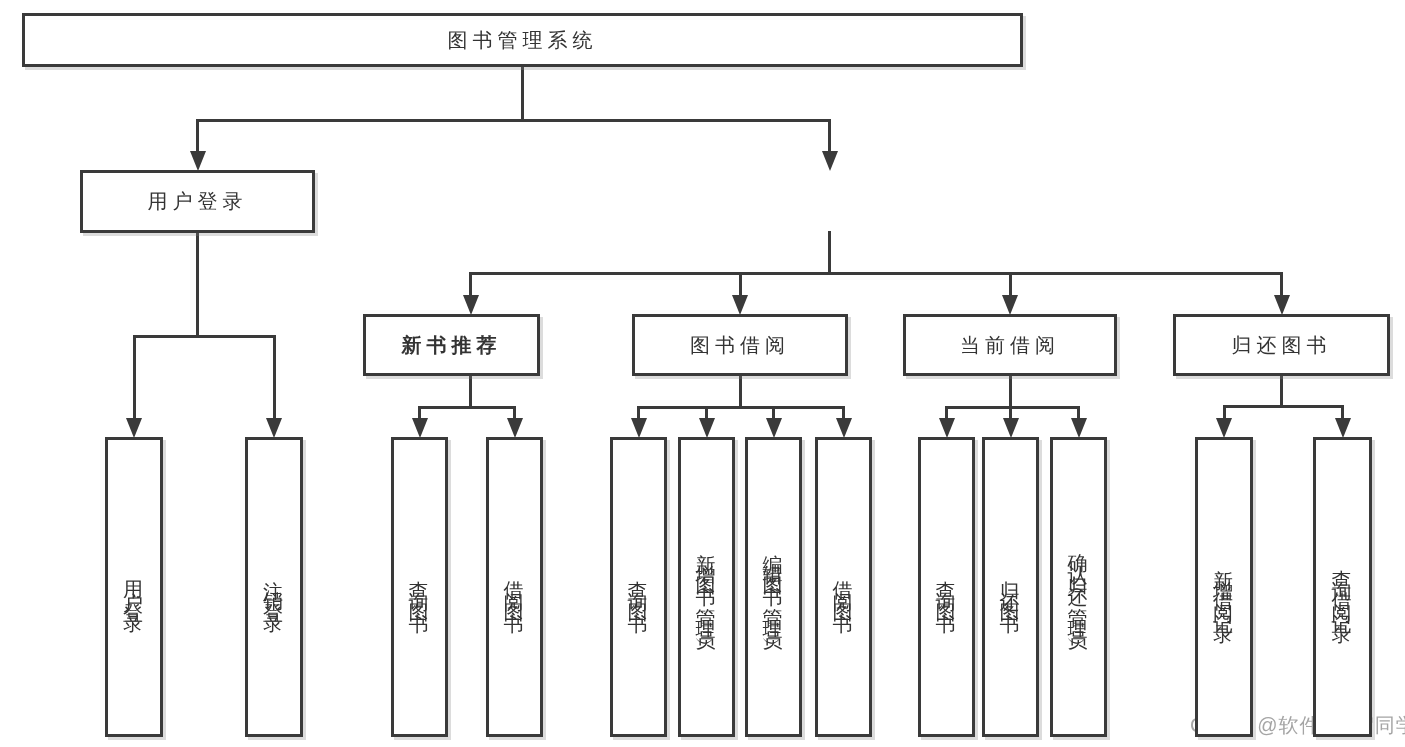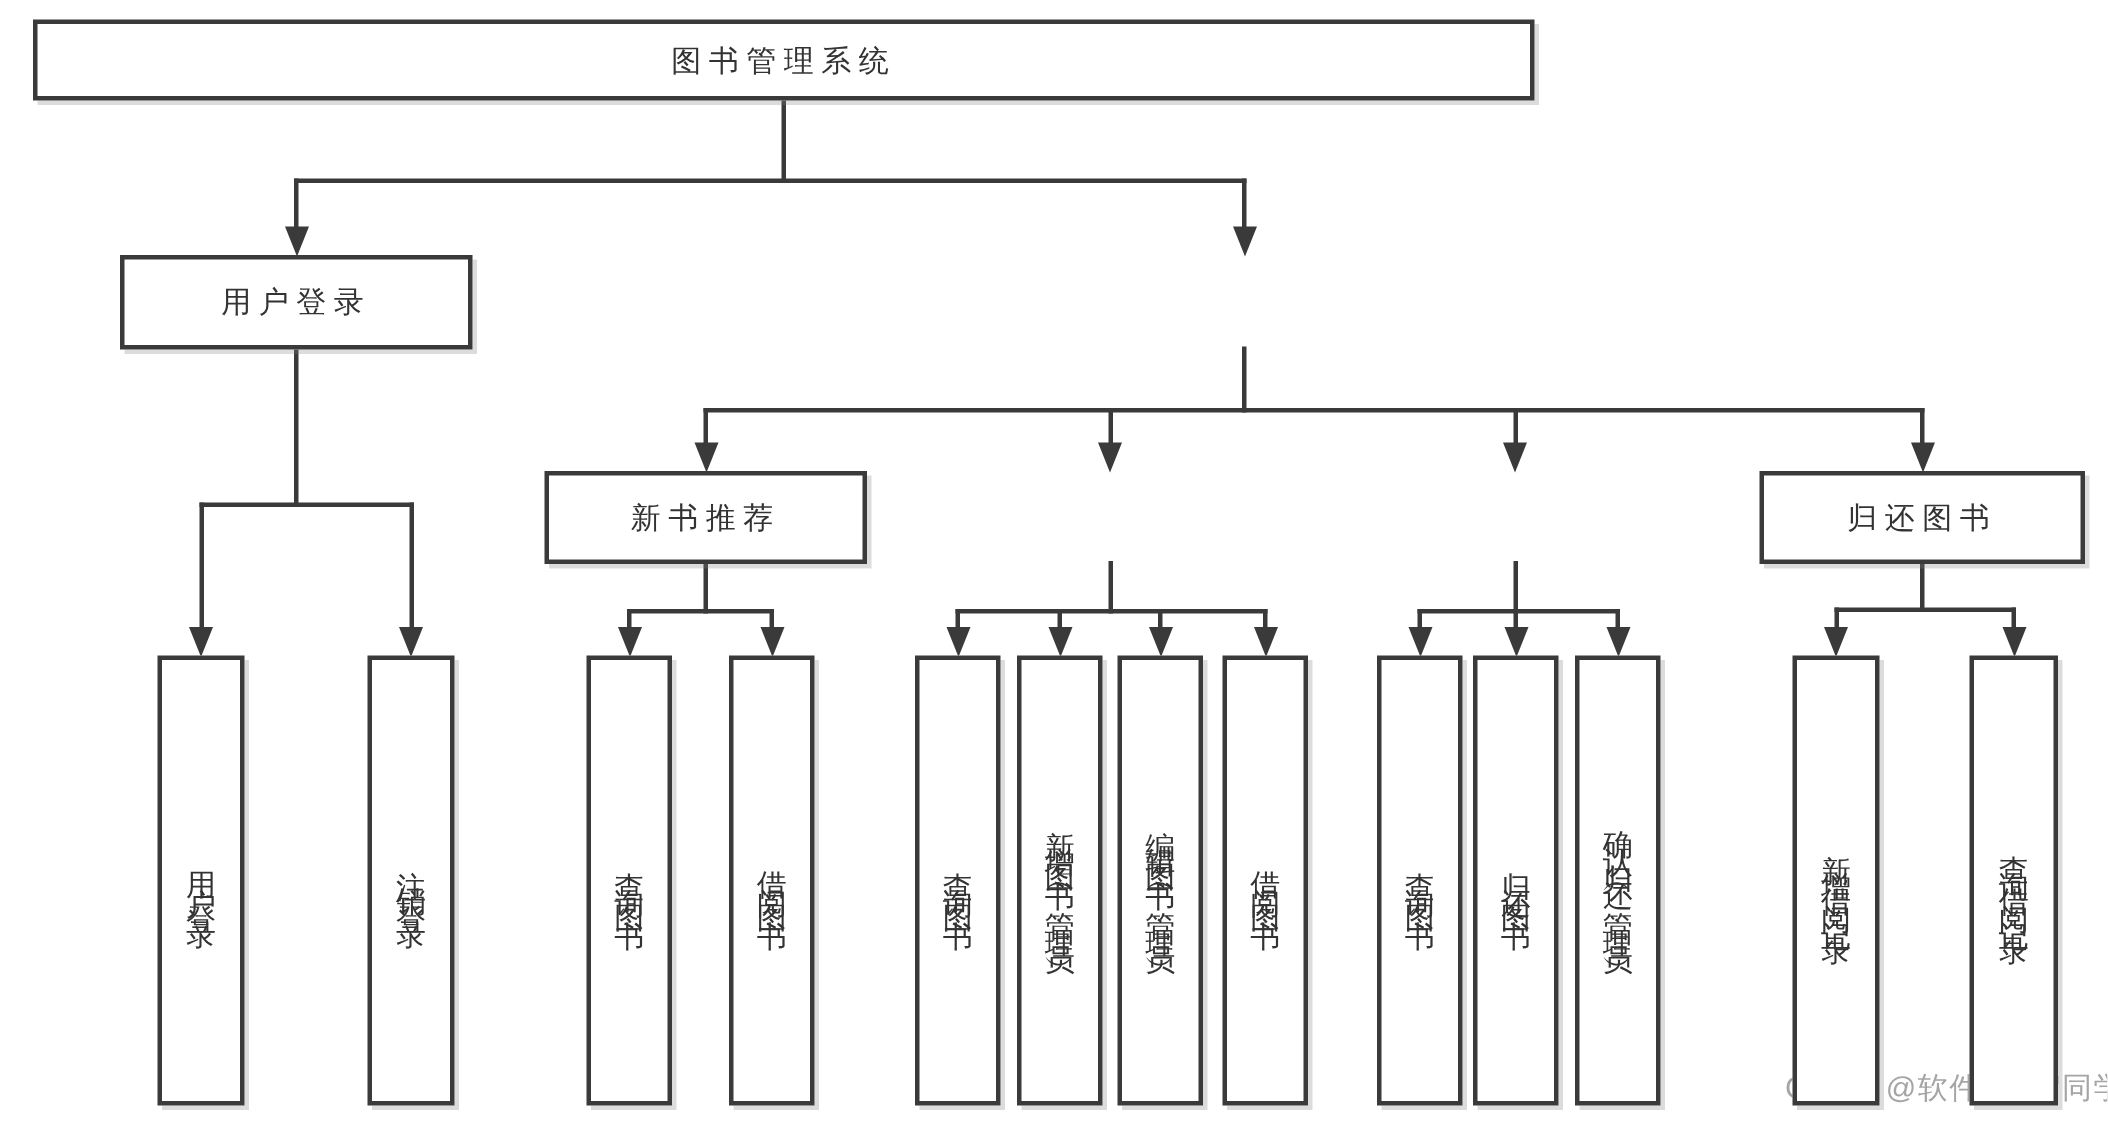--- a/index.html
+++ b/index.html
@@ -108,21 +108,23 @@
     <div class="line" style="left: 1077px; top: 405.5px; width: 3px; height: 15.5px;"></div>
     <div class="arrow" style="left: 1070.5px; top: 418px;"></div>
     <div class="line" style="left: 1280px; top: 374px; width: 3px; height: 33.5px;"></div>
     <div class="line" style="left: 1222.5px; top: 404.5px; width: 121.5px; height: 3px;"></div>
     <div class="line" style="left: 1222.5px; top: 404.5px; width: 3px; height: 16.5px;"></div>
     <div class="arrow" style="left: 1216px; top: 418px;"></div>
     <div class="line" style="left: 1341px; top: 404.5px; width: 3px; height: 16.5px;"></div>
     <div class="arrow" style="left: 1334.5px; top: 418px;"></div>
     <div class="box" style="left: 22px; top: 13px; width: 1001px; height: 54px;">图书管理系统</div>
     <div class="box" style="left: 80px; top: 170px; width: 235px; height: 63px;">用户登录</div>
-    <div class="box" style="left: 363px; top: 314px; width: 215px; height: 62px;">新书推荐</div>
+    <div class="box" style="left: 363px; top: 314px; width: 177px; height: 62px; font-weight: bold;">新书推荐</div>
+    <div class="box" style="left: 632px; top: 314px; width: 216px; height: 62px;">图书借阅</div>
+    <div class="box" style="left: 903px; top: 314px; width: 214px; height: 62px;">当前借阅</div>
     <div class="box" style="left: 1173px; top: 314px; width: 217px; height: 62px;">归还图书</div>
     <div class="box vertical" style="left: 105px; top: 437px; width: 58px; height: 300px;">用户登录</div>
     <div class="box vertical" style="left: 245px; top: 437px; width: 58px; height: 300px;">注销登录</div>
     <div class="box vertical" style="left: 391px; top: 437px; width: 57px; height: 300px;">查询图书</div>
     <div class="box vertical" style="left: 486px; top: 437px; width: 57px; height: 300px;">借阅图书</div>
     <div class="box vertical" style="left: 610px; top: 437px; width: 57px; height: 300px;">查询图书</div>
     <div class="box vertical" style="left: 678px; top: 437px; width: 57px; height: 300px;">新增图书（管理员）</div>
     <div class="box vertical" style="left: 745px; top: 437px; width: 57px; height: 300px;">编辑图书（管理员）</div>
     <div class="box vertical" style="left: 815px; top: 437px; width: 57px; height: 300px;">借阅图书</div>
     <div class="box vertical" style="left: 918px; top: 437px; width: 57px; height: 300px;">查询图书</div>

